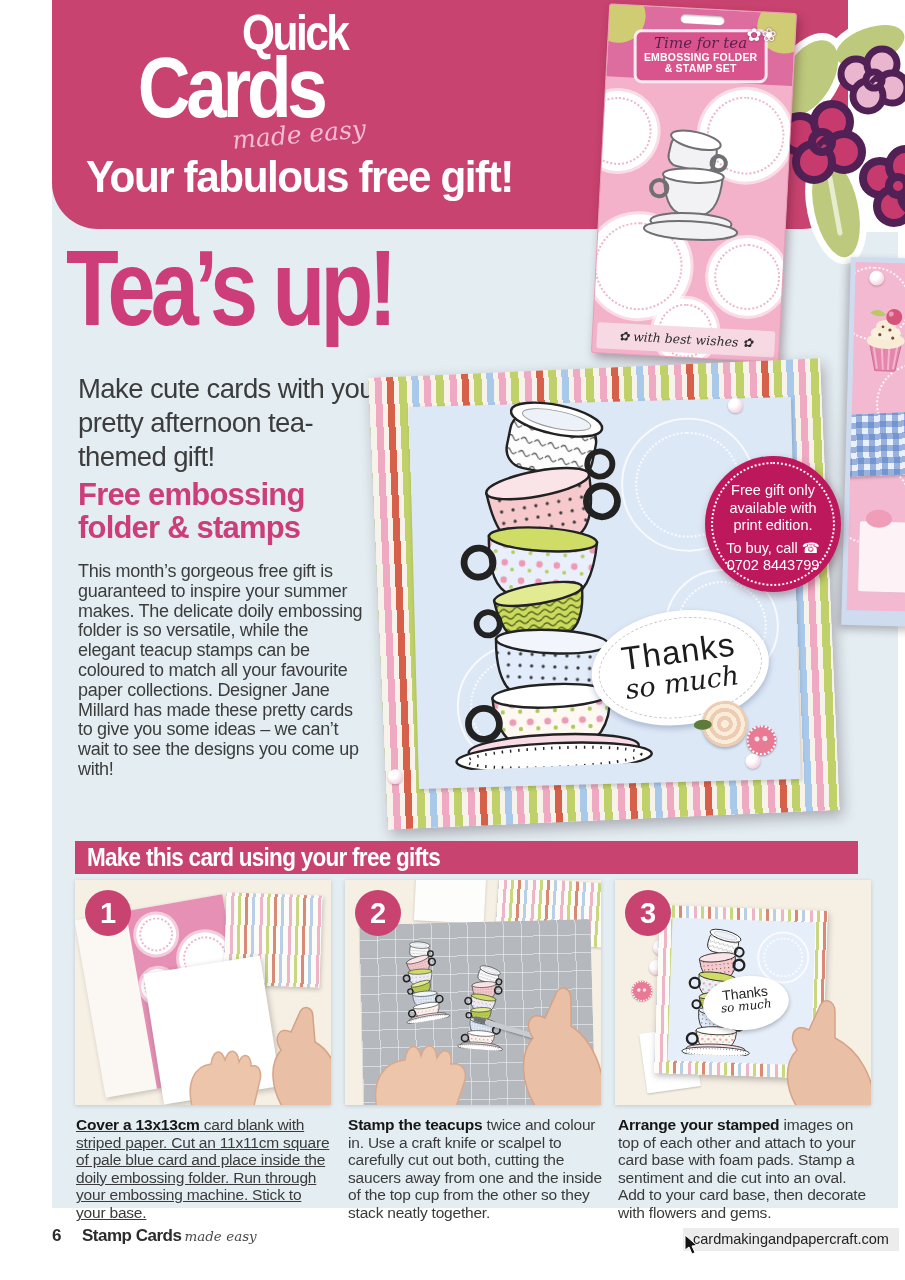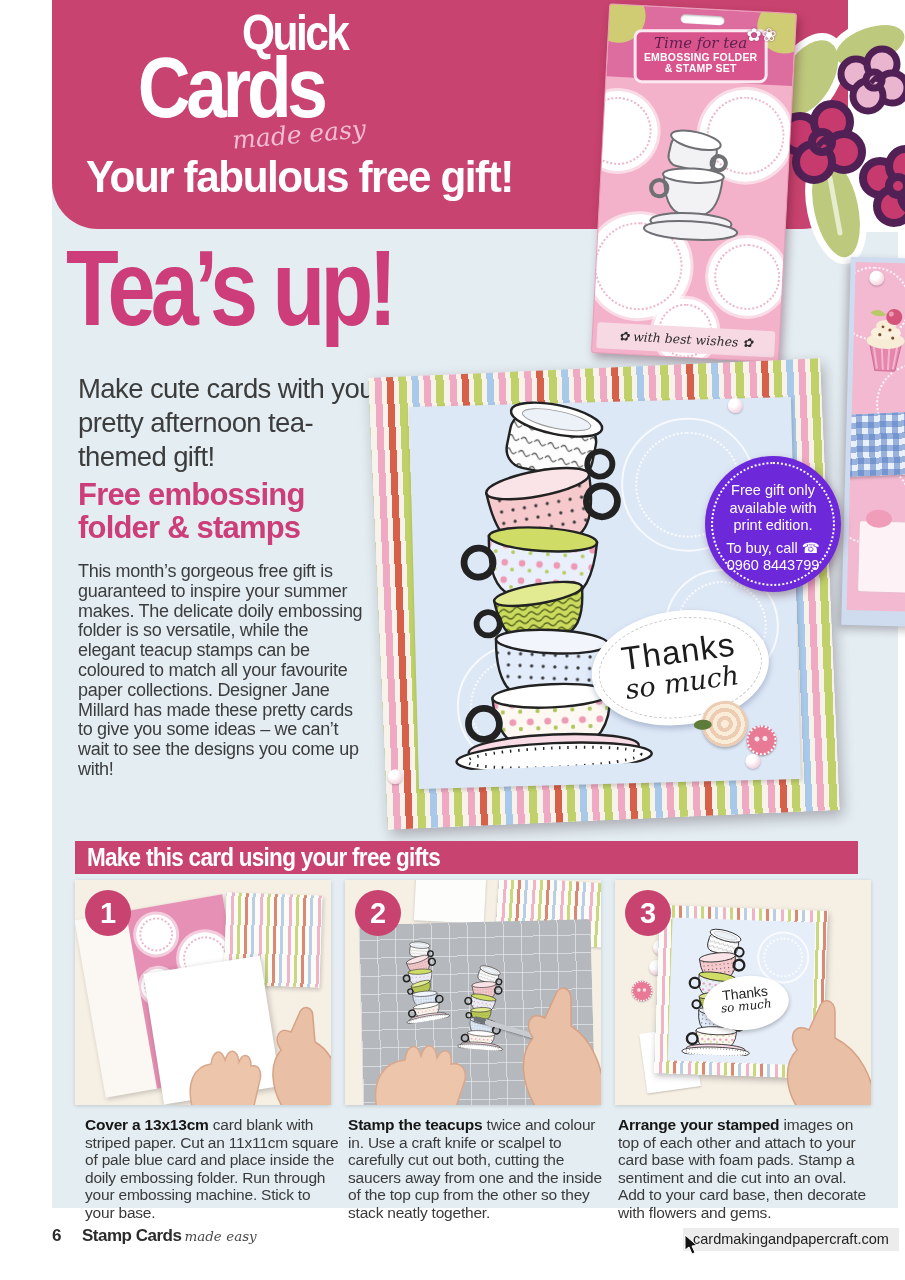--- a/index.html
+++ b/index.html
@@ -80,21 +80,21 @@
   .rose::before{content:"";position:absolute;left:-8px;top:18px;width:18px;height:10px;background:#5d7b3a;border-radius:50%;}
   .btn-embellish{position:absolute;left:362px;top:364px;width:26px;height:26px;border-radius:50%;
      background:#e87a96;border:2px dotted #fff;box-shadow:0 1px 2px rgba(0,0,0,.3);}
   .btn-embellish::before,.btn-embellish::after{content:"";position:absolute;width:5px;height:5px;border-radius:50%;background:#fbe6ec;top:9px;}
   .btn-embellish::before{left:6px;} .btn-embellish::after{left:14px;}
   .pearl{position:absolute;width:15px;height:15px;border-radius:50%;
      background:radial-gradient(circle at 35% 30%, #ffffff 0 30%, #f2cbd9 80%);
      box-shadow:0 1px 2px rgba(0,0,0,.25);}
 
   
-  .badge{left:705px;top:456px;width:136px;height:136px;border-radius:50%;background:#6d28d9;
+  .badge{left:705px;top:456px;width:136px;height:136px;border-radius:50%;background:#be185d;
      box-shadow:2px 4px 8px rgba(60,10,30,.35);color:#fff;text-align:center;z-index:30;}
   .badge::before{content:"";position:absolute;inset:6px;border:2.5px dotted #fff;border-radius:50%;}
   .badge .b1{display:block;font-size:14.5px;line-height:17.5px;margin:26px 14px 0;}
   .badge .b2{display:block;font-size:14.5px;line-height:17.5px;margin:5px 10px 0;}
 
   
   .right-card{left:846px;top:258px;width:76px;height:358px;transform:rotate(1.5deg);
      background:#cfdcf0;padding:5px;box-shadow:-3px 4px 8px rgba(50,30,40,.3);}
   .rc-inner{position:relative;width:66px;height:348px;background:#f2b9d0;overflow:hidden;}
   .rc-doily{position:absolute;border-radius:50%;border:2px dotted rgba(255,255,255,.85);}
@@ -145,21 +145,21 @@
      box-shadow:1px 3px 6px rgba(0,0,0,.25);}
   .s3-inner{position:absolute;left:13px;top:12px;right:12px;bottom:13px;background:#e6eefa;}
   .mini-oval{position:absolute;left:88px;top:96px;width:86px;height:54px;background:#fff;border-radius:50%;
      transform:rotate(-6deg);box-shadow:0 2px 4px rgba(0,0,0,.25);text-align:center;color:#222;z-index:4;}
   .mini-oval .s1{display:block;font-size:14px;margin-top:9px;font-weight:500;}
   .mini-oval .s2{display:block;font-family:"DejaVu Serif",serif;font-style:italic;font-size:12px;margin-top:-2px;}
   .s3-bit{position:absolute;background:#fff;box-shadow:0 1px 2px rgba(0,0,0,.2);}
 
   
   .caption{top:1116px;width:254px;font-size:15.5px;line-height:17.6px;color:#3a3a3a;letter-spacing:-.2px;}
-  .c1{left:85px;} .c2{left:348px;} .c3{left:618px;}
+  .c1{left:76px;text-decoration:underline;} .c2{left:348px;} .c3{left:618px;}
   .caption b{color:#161616;}
 
   
   .page-num{left:52px;top:1226px;font-size:17px;font-weight:bold;color:#2c2c2c;}
   .footer-logo{left:82px;top:1226px;font-size:17px;font-weight:bold;color:#2c2c2c;letter-spacing:-.5px;}
   .footer-logo .tag{font-family:"DejaVu Serif",serif;font-style:italic;font-weight:normal;
      font-size:13.5px;color:#4a4a4a;margin-left:3px;letter-spacing:0;}
   .url-box{left:683px;top:1228px;background:#ececec;padding:3px 10px 4px;font-size:14.5px;color:#222;}
   .cursor{left:684px;top:1234px;width:16px;height:22px;z-index:50;}
 </style>
@@ -369,21 +369,21 @@
     </div>
     <div class="rose"></div>
     <div class="btn-embellish"></div>
     <div class="pearl" style="left:360px;top:392px;"></div>
     <div class="pearl" style="left:358px;top:36px;"></div>
     <div class="pearl" style="left:2px;top:392px;"></div>
   </div>
 
   <div class="abs badge">
     <span class="b1">Free gift only available with print edition.</span>
-    <span class="b2">To buy, call ☎ 0960 8443799</span>
+    <span class="b2">To buy, call ☎ 0702 8443799</span>
   </div>
 
   <div class="abs right-card">
     <div class="rc-inner">
       <div class="rc-doily" style="left:-18px;top:4px;width:70px;height:70px;"></div>
       <div class="rc-doily" style="left:24px;top:100px;width:76px;height:76px;"></div>
       <div class="rc-doily" style="left:-20px;top:200px;width:78px;height:78px;"></div>
       <div class="pearl" style="left:14px;top:8px;"></div>
       <svg style="position:absolute;left:2px;top:42px;width:60px;height:70px;">
           <use href="#cupcake" width="60" height="70"></use>

